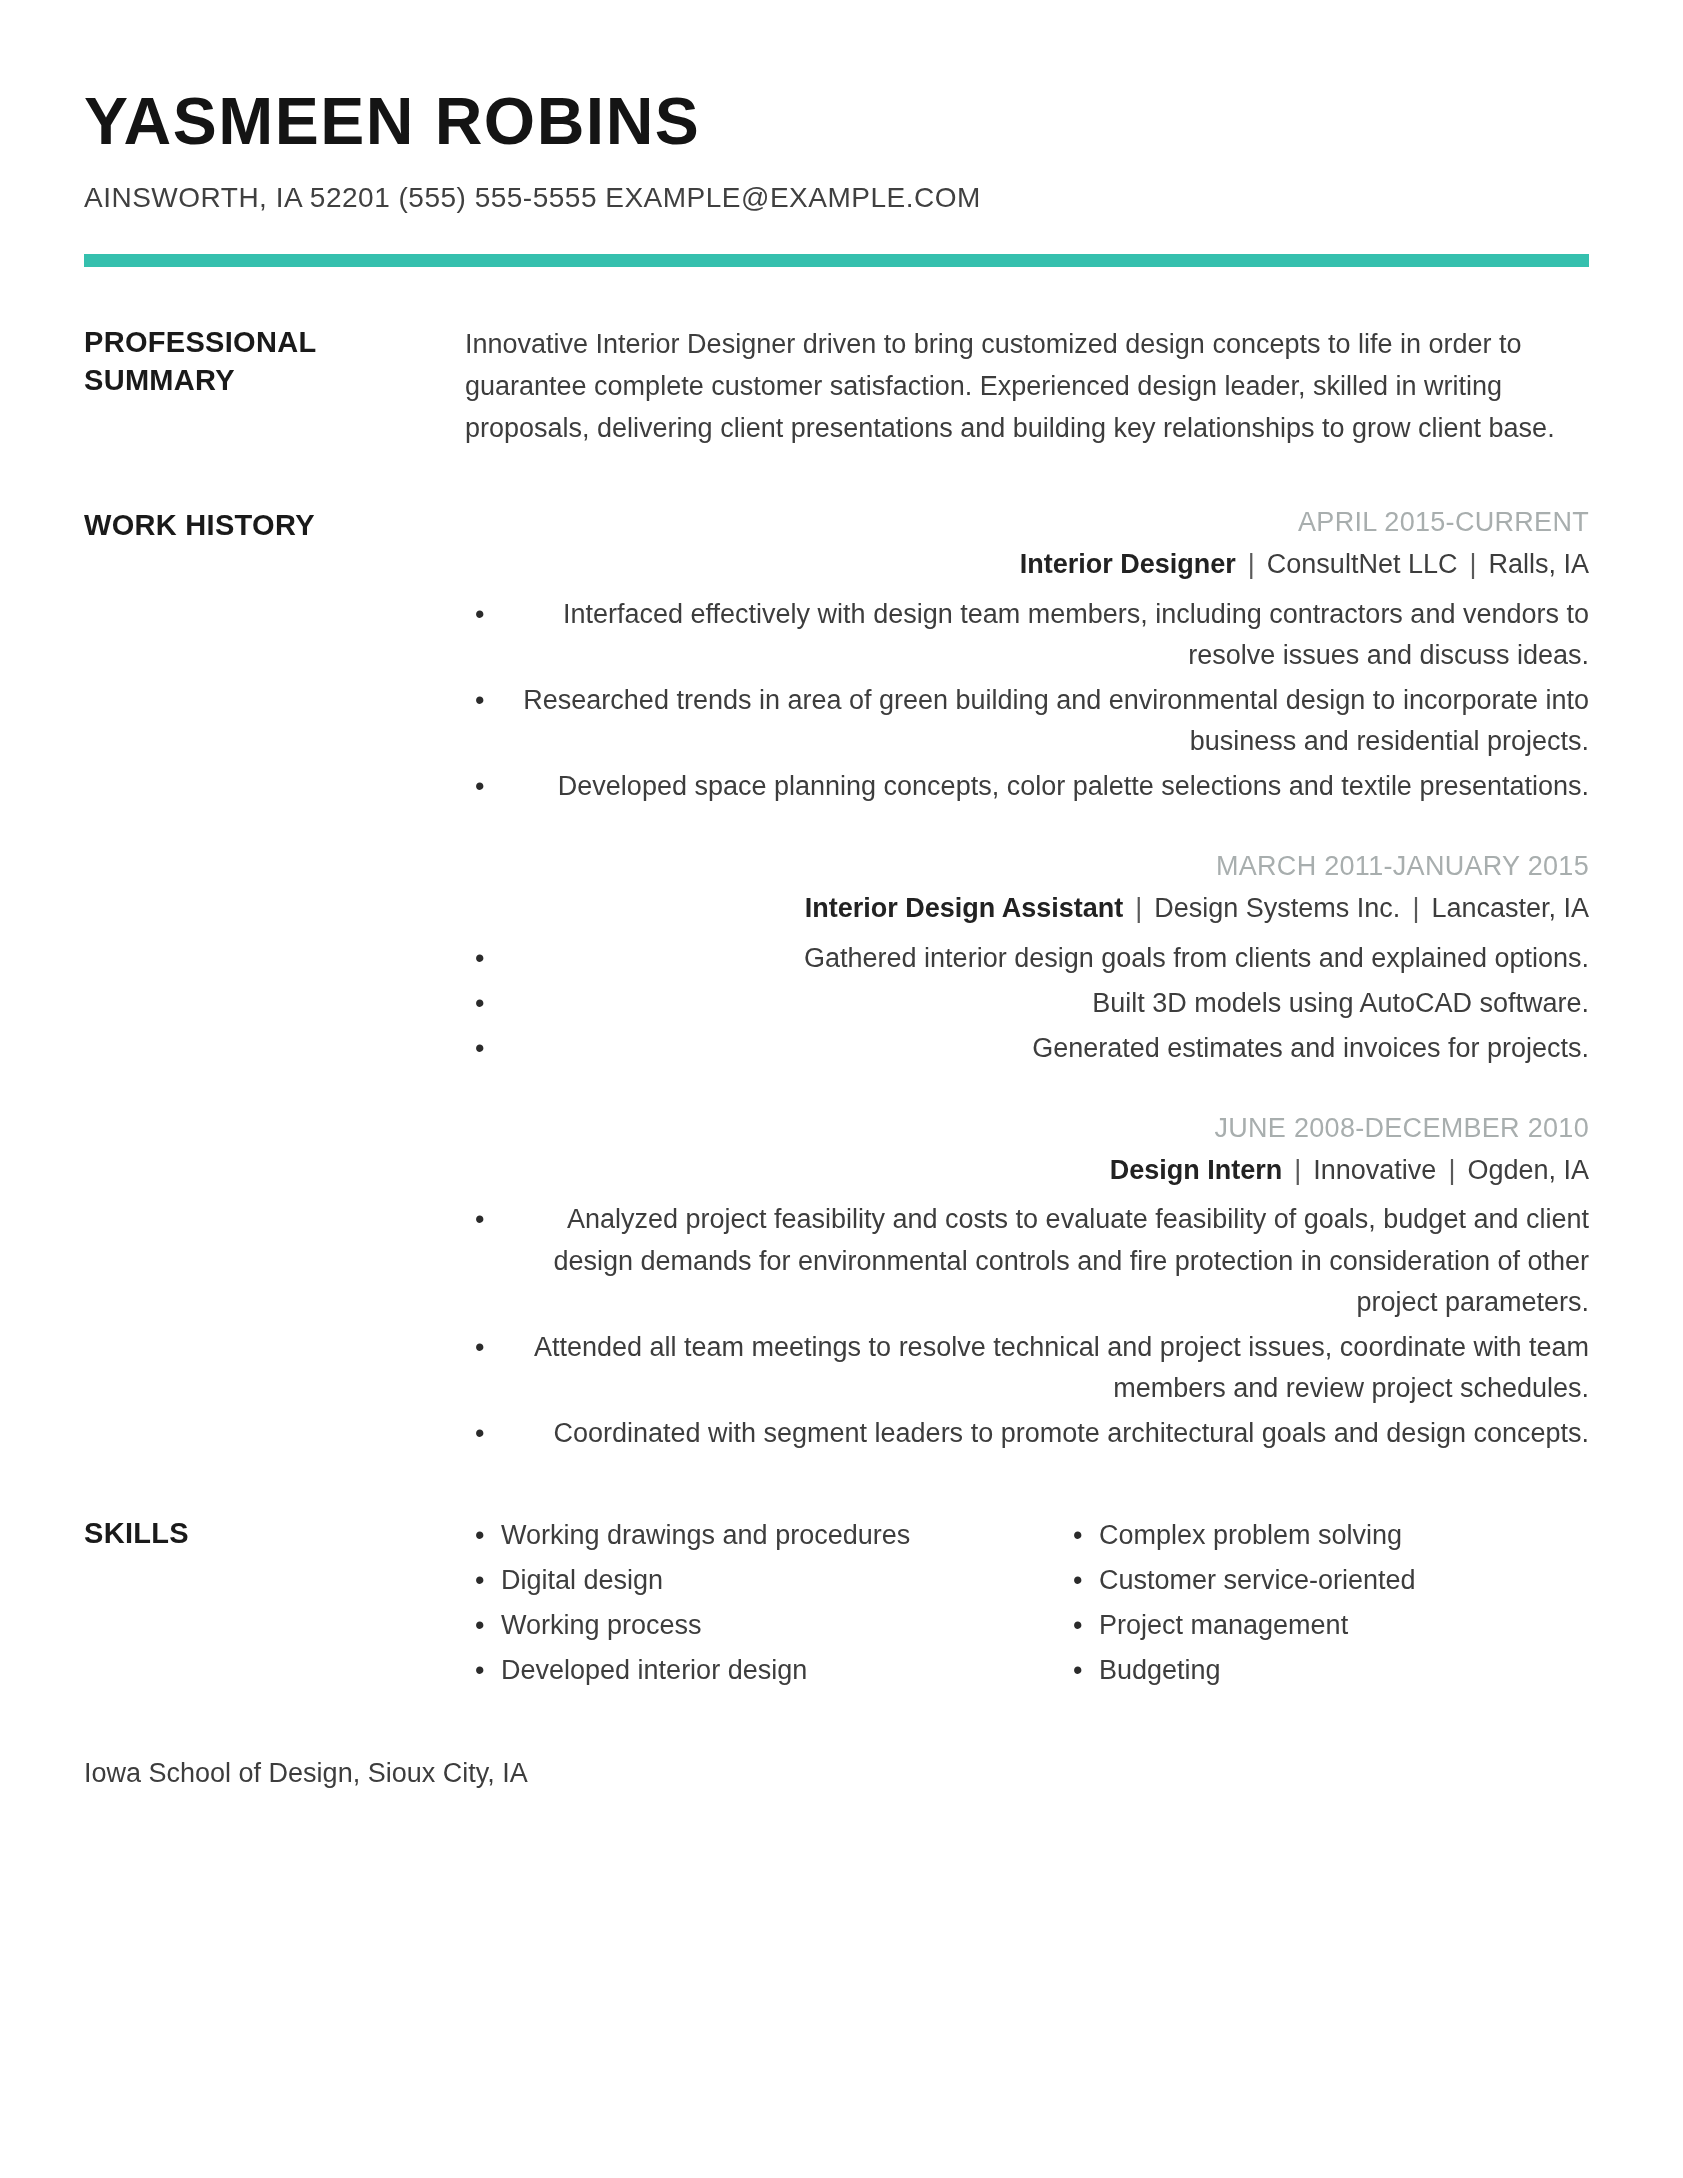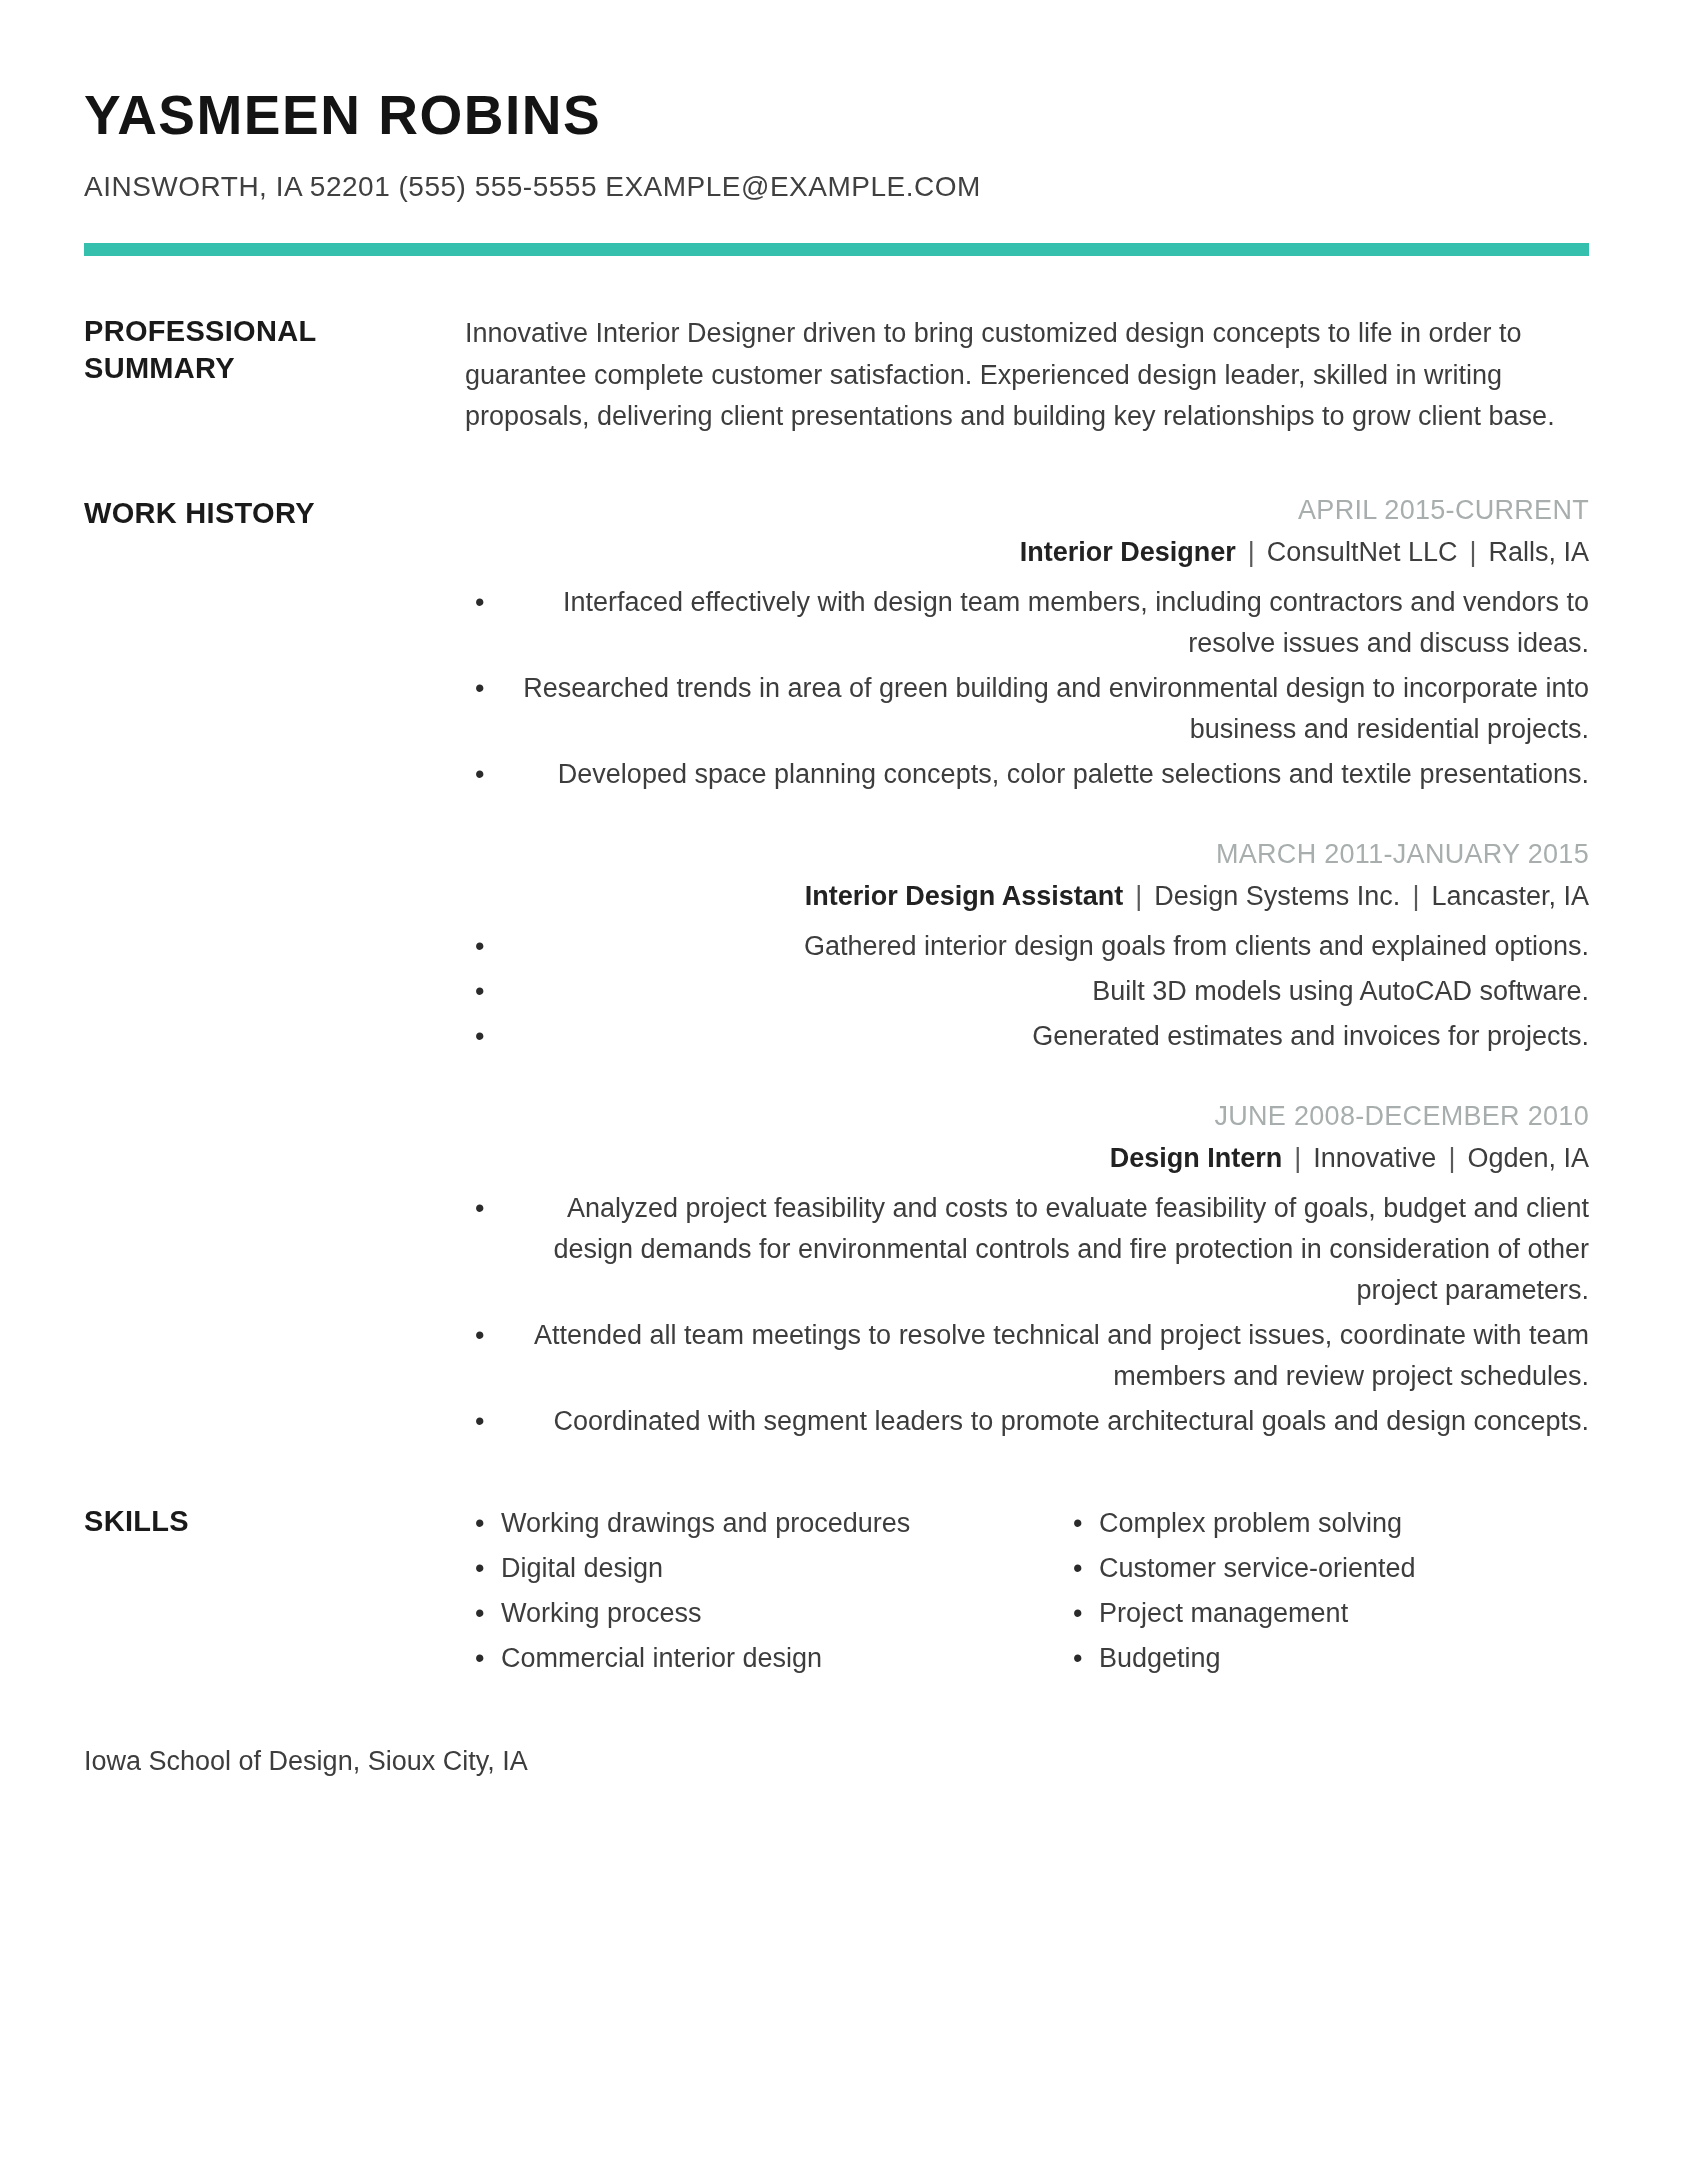--- a/index.html
+++ b/index.html
@@ -9,21 +9,21 @@
     height: 2178px;
     font-family: "Liberation Sans", sans-serif;
     color: #3d3d3d;
     position: relative;
     overflow: hidden;
   }
   .page { padding: 87px 94px 0 84px; }
 
   
   .name {
-    font-size: 55px;
+    font-size: 66px;
     font-weight: 700;
     color: #141414;
     letter-spacing: 1.5px;
     line-height: 1.05;
   }
   .contact {
     margin-top: 26px;
     font-size: 28px;
     color: #404040;
     letter-spacing: 0.5px;
@@ -158,21 +158,21 @@
 
   <section class="row">
     <div class="row-left">
       <h2 class="section-heading">SKILLS</h2>
     </div>
     <div class="row-right skills-wrap">
       <ul class="bullet-list">
         <li>Working drawings and procedures</li>
         <li>Digital design</li>
         <li>Working process</li>
-        <li>Commercial interior design</li>
+        <li>Developed interior design</li>
       </ul>
       <ul class="bullet-list">
         <li>Complex problem solving</li>
         <li>Customer service-oriented</li>
         <li>Project management</li>
         <li>Budgeting</li>
       </ul>
     </div>
   </section>
 

